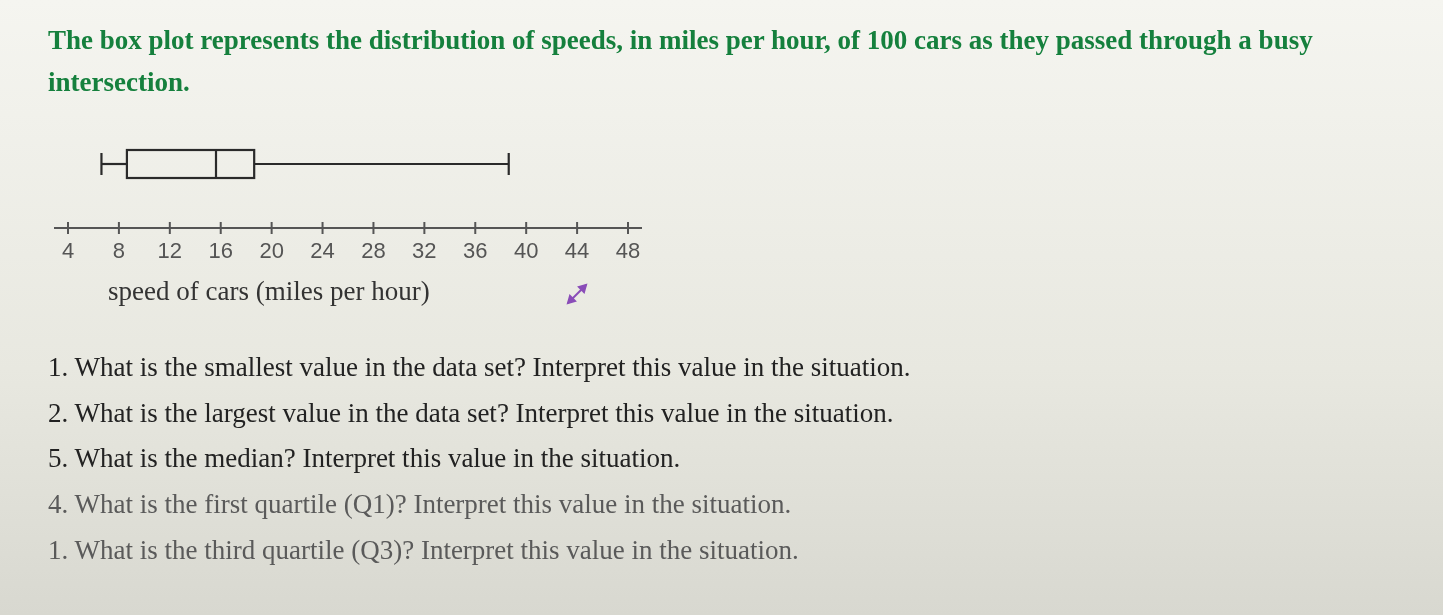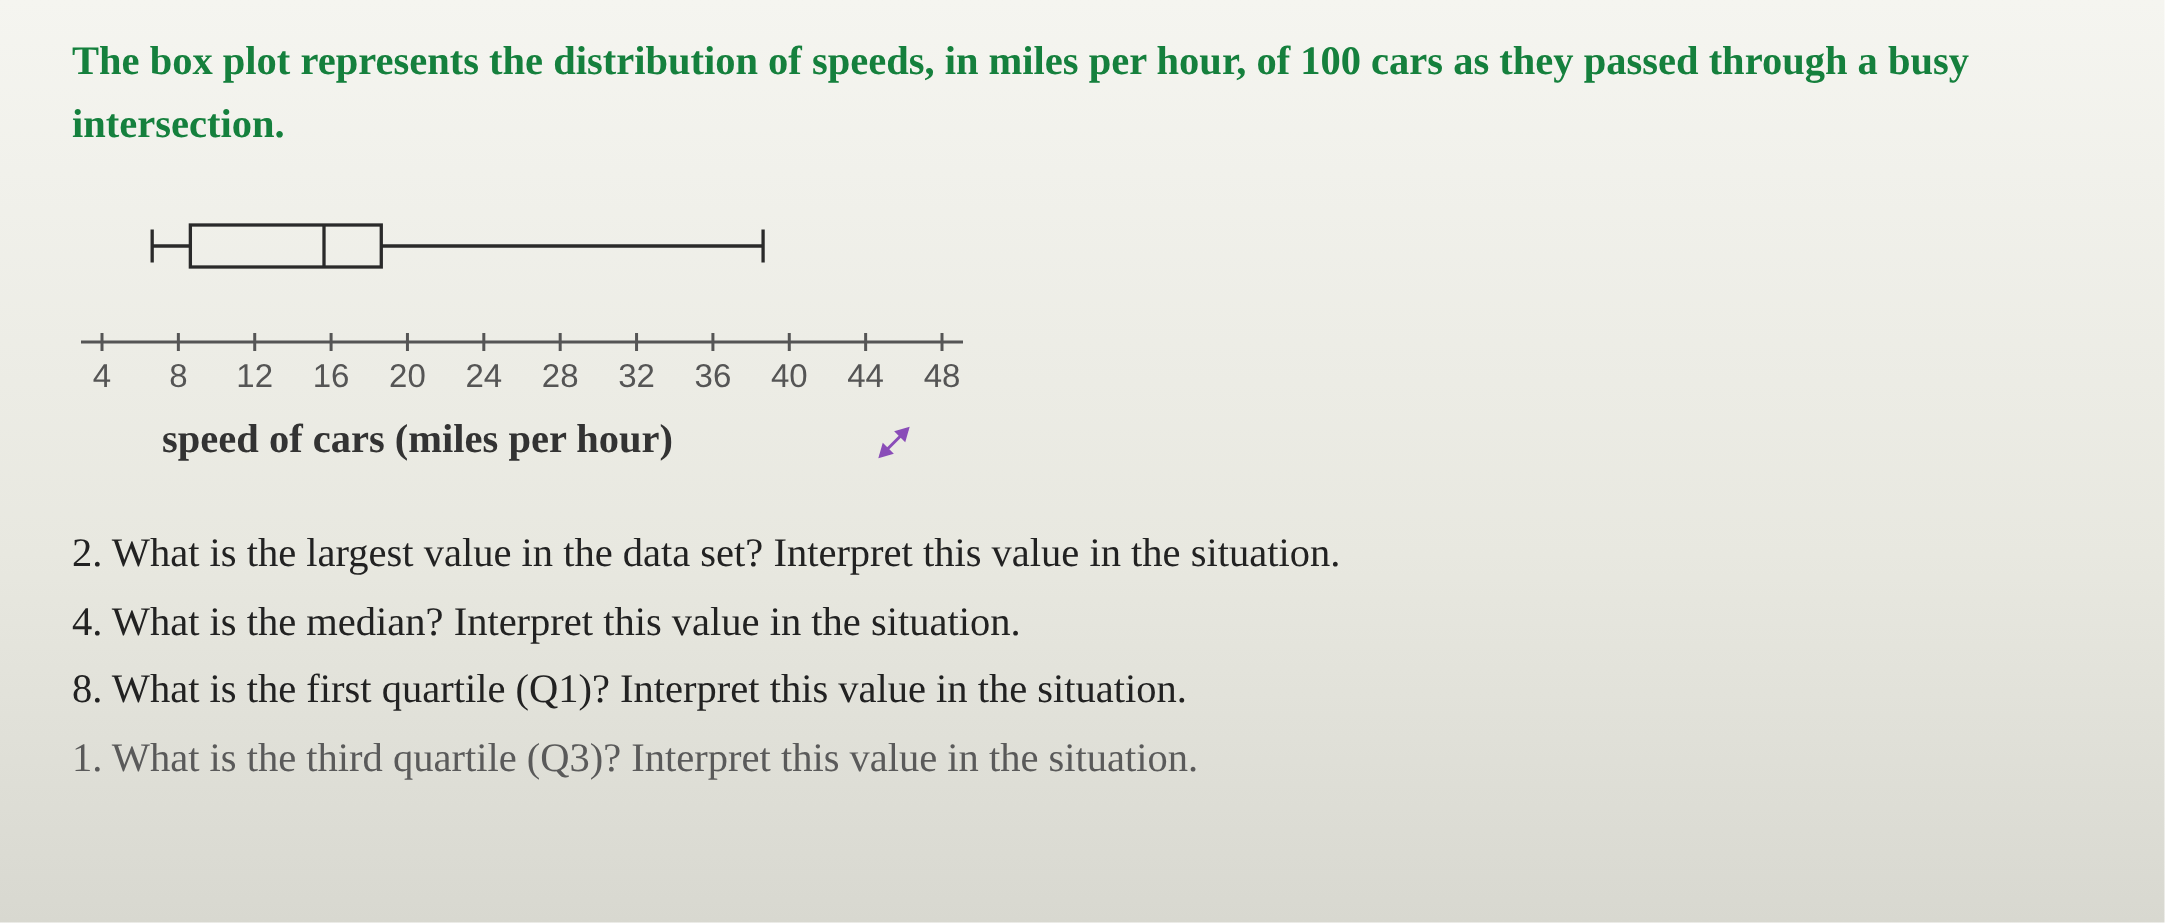--- a/index.html
+++ b/index.html
@@ -28,21 +28,20 @@
   .axis-wrap {
     margin-left: 0px;
     margin-bottom: 6px;
   }
   .axis-label {
     font-size: 27px;
     color: #333;
     margin-left: 60px;
     margin-bottom: 24px;
     display: inline-block;
-    font-weight: bold;
   }
   .cursor-icon {
     display: inline-block;
     margin-left: 130px;
     vertical-align: middle;
   }
   .questions {
     margin-top: 16px;
   }
   .questions li {
@@ -115,17 +114,18 @@
       <g stroke="#8a4db8" stroke-width="2" fill="#8a4db8">
         <line x1="4" y1="22" x2="22" y2="4"></line>
         <polygon points="22,4 15,6 20,11"></polygon>
         <polygon points="4,22 11,20 6,15"></polygon>
       </g>
     </svg>
   </span>
 </div>
 
 <ol class="questions">
+  <li>1. What is the smallest value in the data set? Interpret this value in the situation.</li>
   <li>2. What is the largest value in the data set? Interpret this value in the situation.</li>
-  <li>4. What is the median? Interpret this value in the situation.</li>
-  <li>8. What is the first quartile (Q1)? Interpret this value in the situation.</li>
+  <li>5. What is the median? Interpret this value in the situation.</li>
+  <li>4. What is the first quartile (Q1)? Interpret this value in the situation.</li>
   <li>1. What is the third quartile (Q3)? Interpret this value in the situation.</li>
 </ol>
 
 </body></html>

